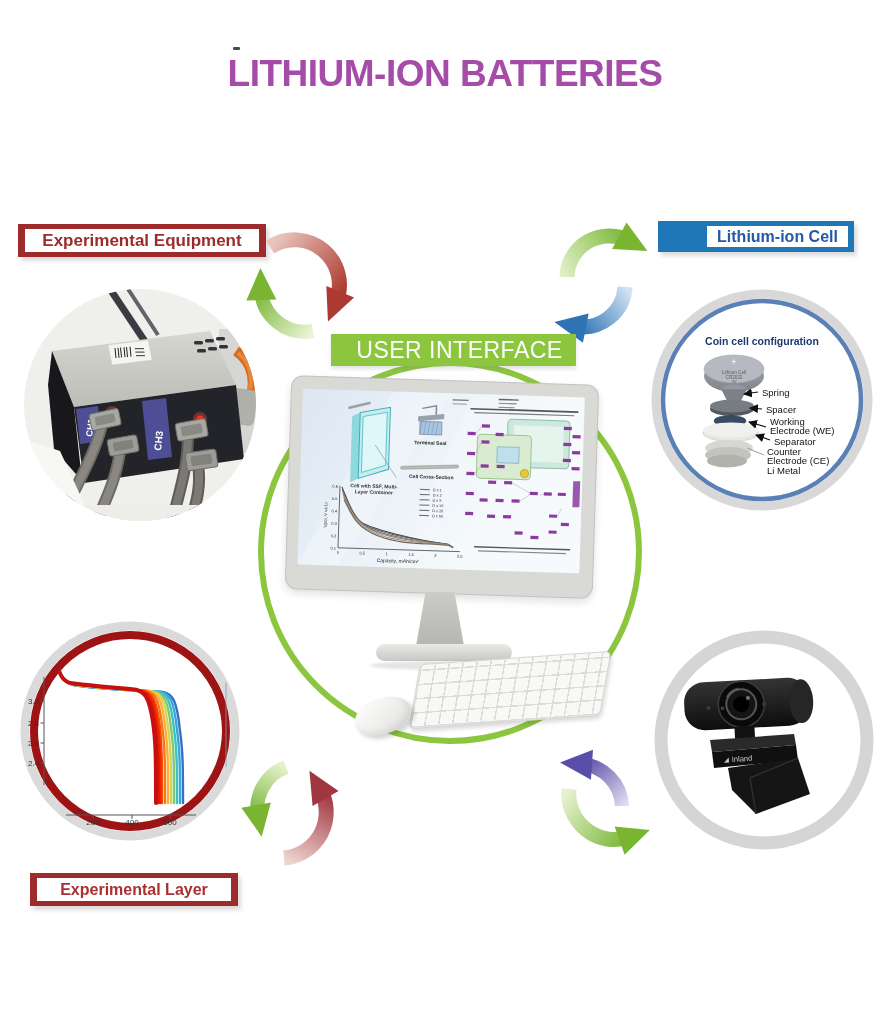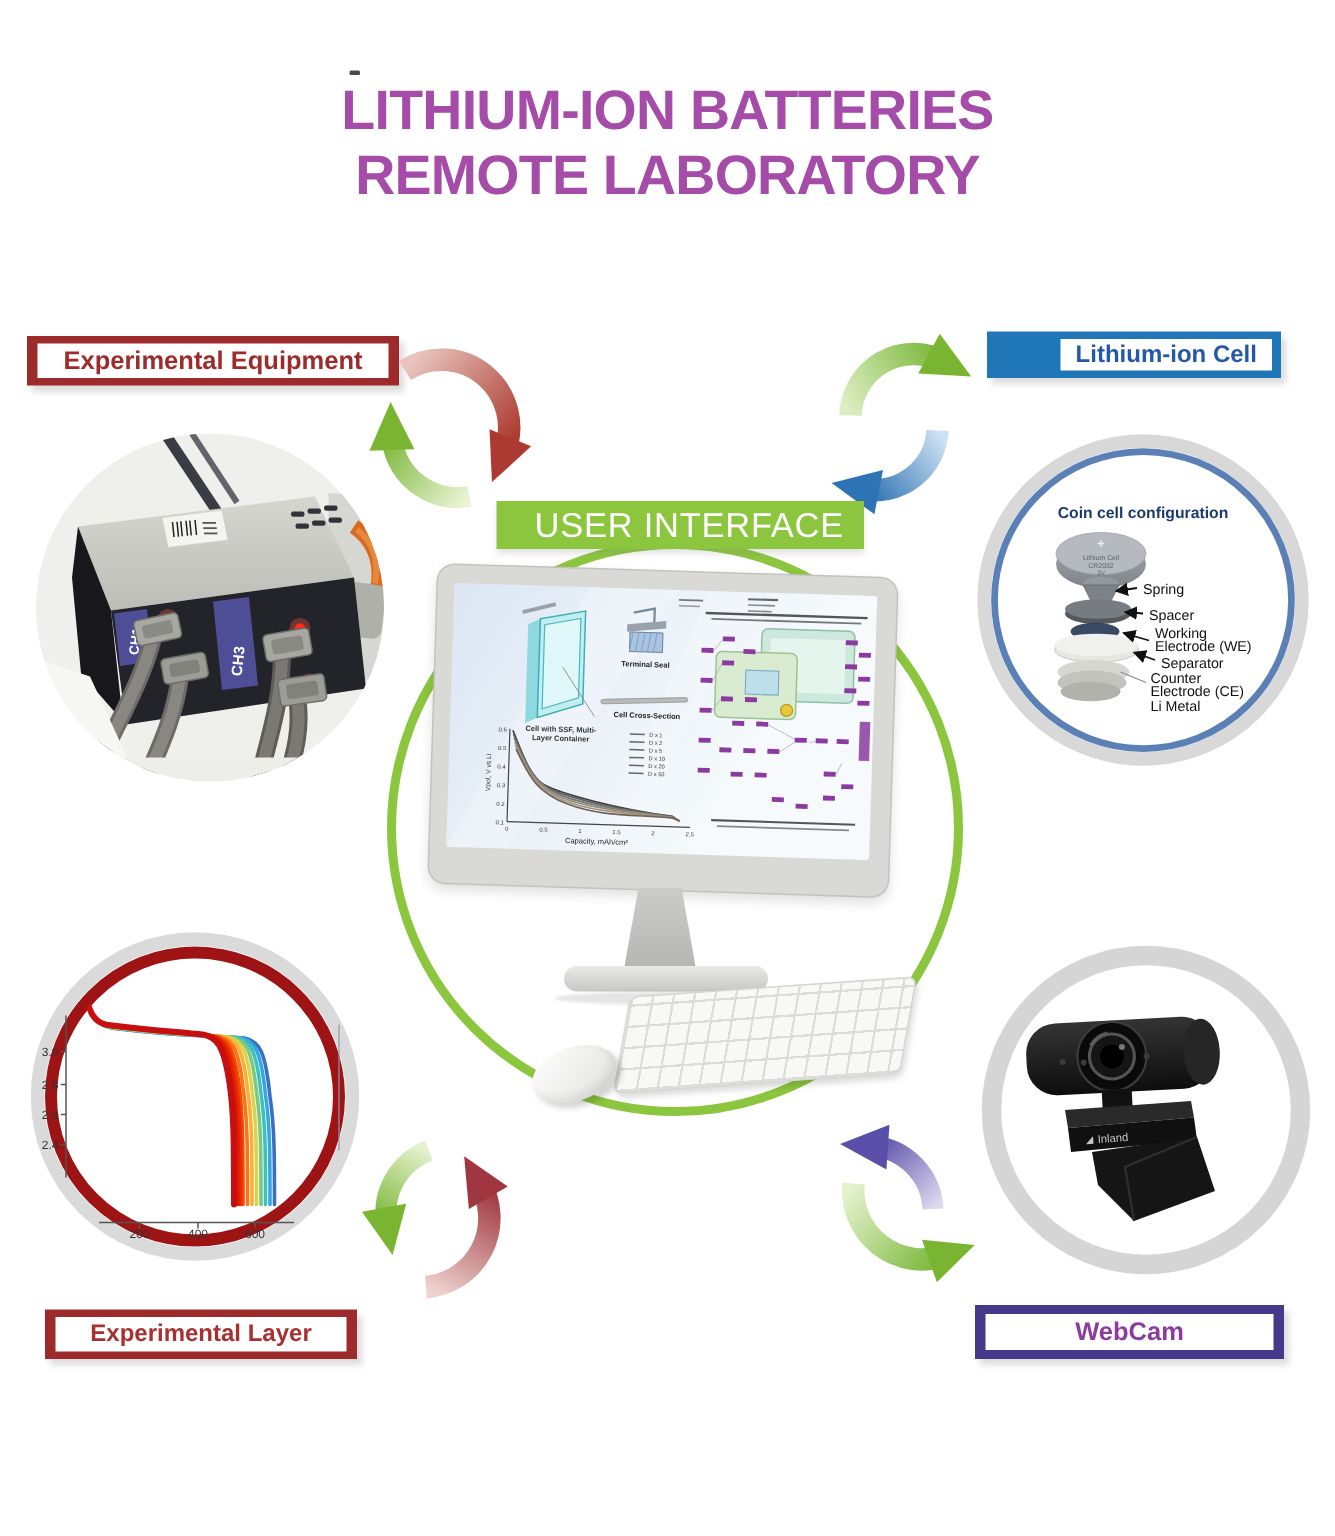--- a/index.html
+++ b/index.html
@@ -66,21 +66,20 @@
   .arrows{position:absolute;left:0;top:0;z-index:3;pointer-events:none;}
 </style>
 </head>
 <body>
 
 <div id="stage">
 
   <div class="abs tick-mark"></div>
   <div class="abs title">
     <div>LITHIUM-ION BATTERIES</div>
-    <div>REMOTE LABORATORY</div>
   </div>
 
   <div class="abs circle center-ring"></div>
 
   <svg class="arrows" width="890" height="1024">
     <defs>
       <marker id="mRed" markerUnits="userSpaceOnUse" markerWidth="34" markerHeight="34" viewBox="0 0 34 34" refX="12" refY="17" orient="auto">
           <path d="M1 2 L33 17 L1 32 Z" fill="#AC3A30"></path>
         </marker>
       <marker id="mDRed" markerUnits="userSpaceOnUse" markerWidth="34" markerHeight="34" viewBox="0 0 34 34" refX="12" refY="17" orient="auto">
@@ -501,17 +500,14 @@
   <div class="abs frame-box galv-box">
     <div class="frame-inner">Experimental Equipment</div>
   </div>
   <div class="abs frame-box cell-box">
     <div class="frame-inner">Lithium-ion Cell</div>
   </div>
   <div class="abs ui-box">USER INTERFACE</div>
   <div class="abs frame-box expd-box">
     <div class="frame-inner">Experimental Layer</div>
   </div>
-  <div class="abs frame-box wcam-box">
-    <div class="frame-inner">WebCam</div>
-  </div>
 
 </div>
 
 </body></html>

